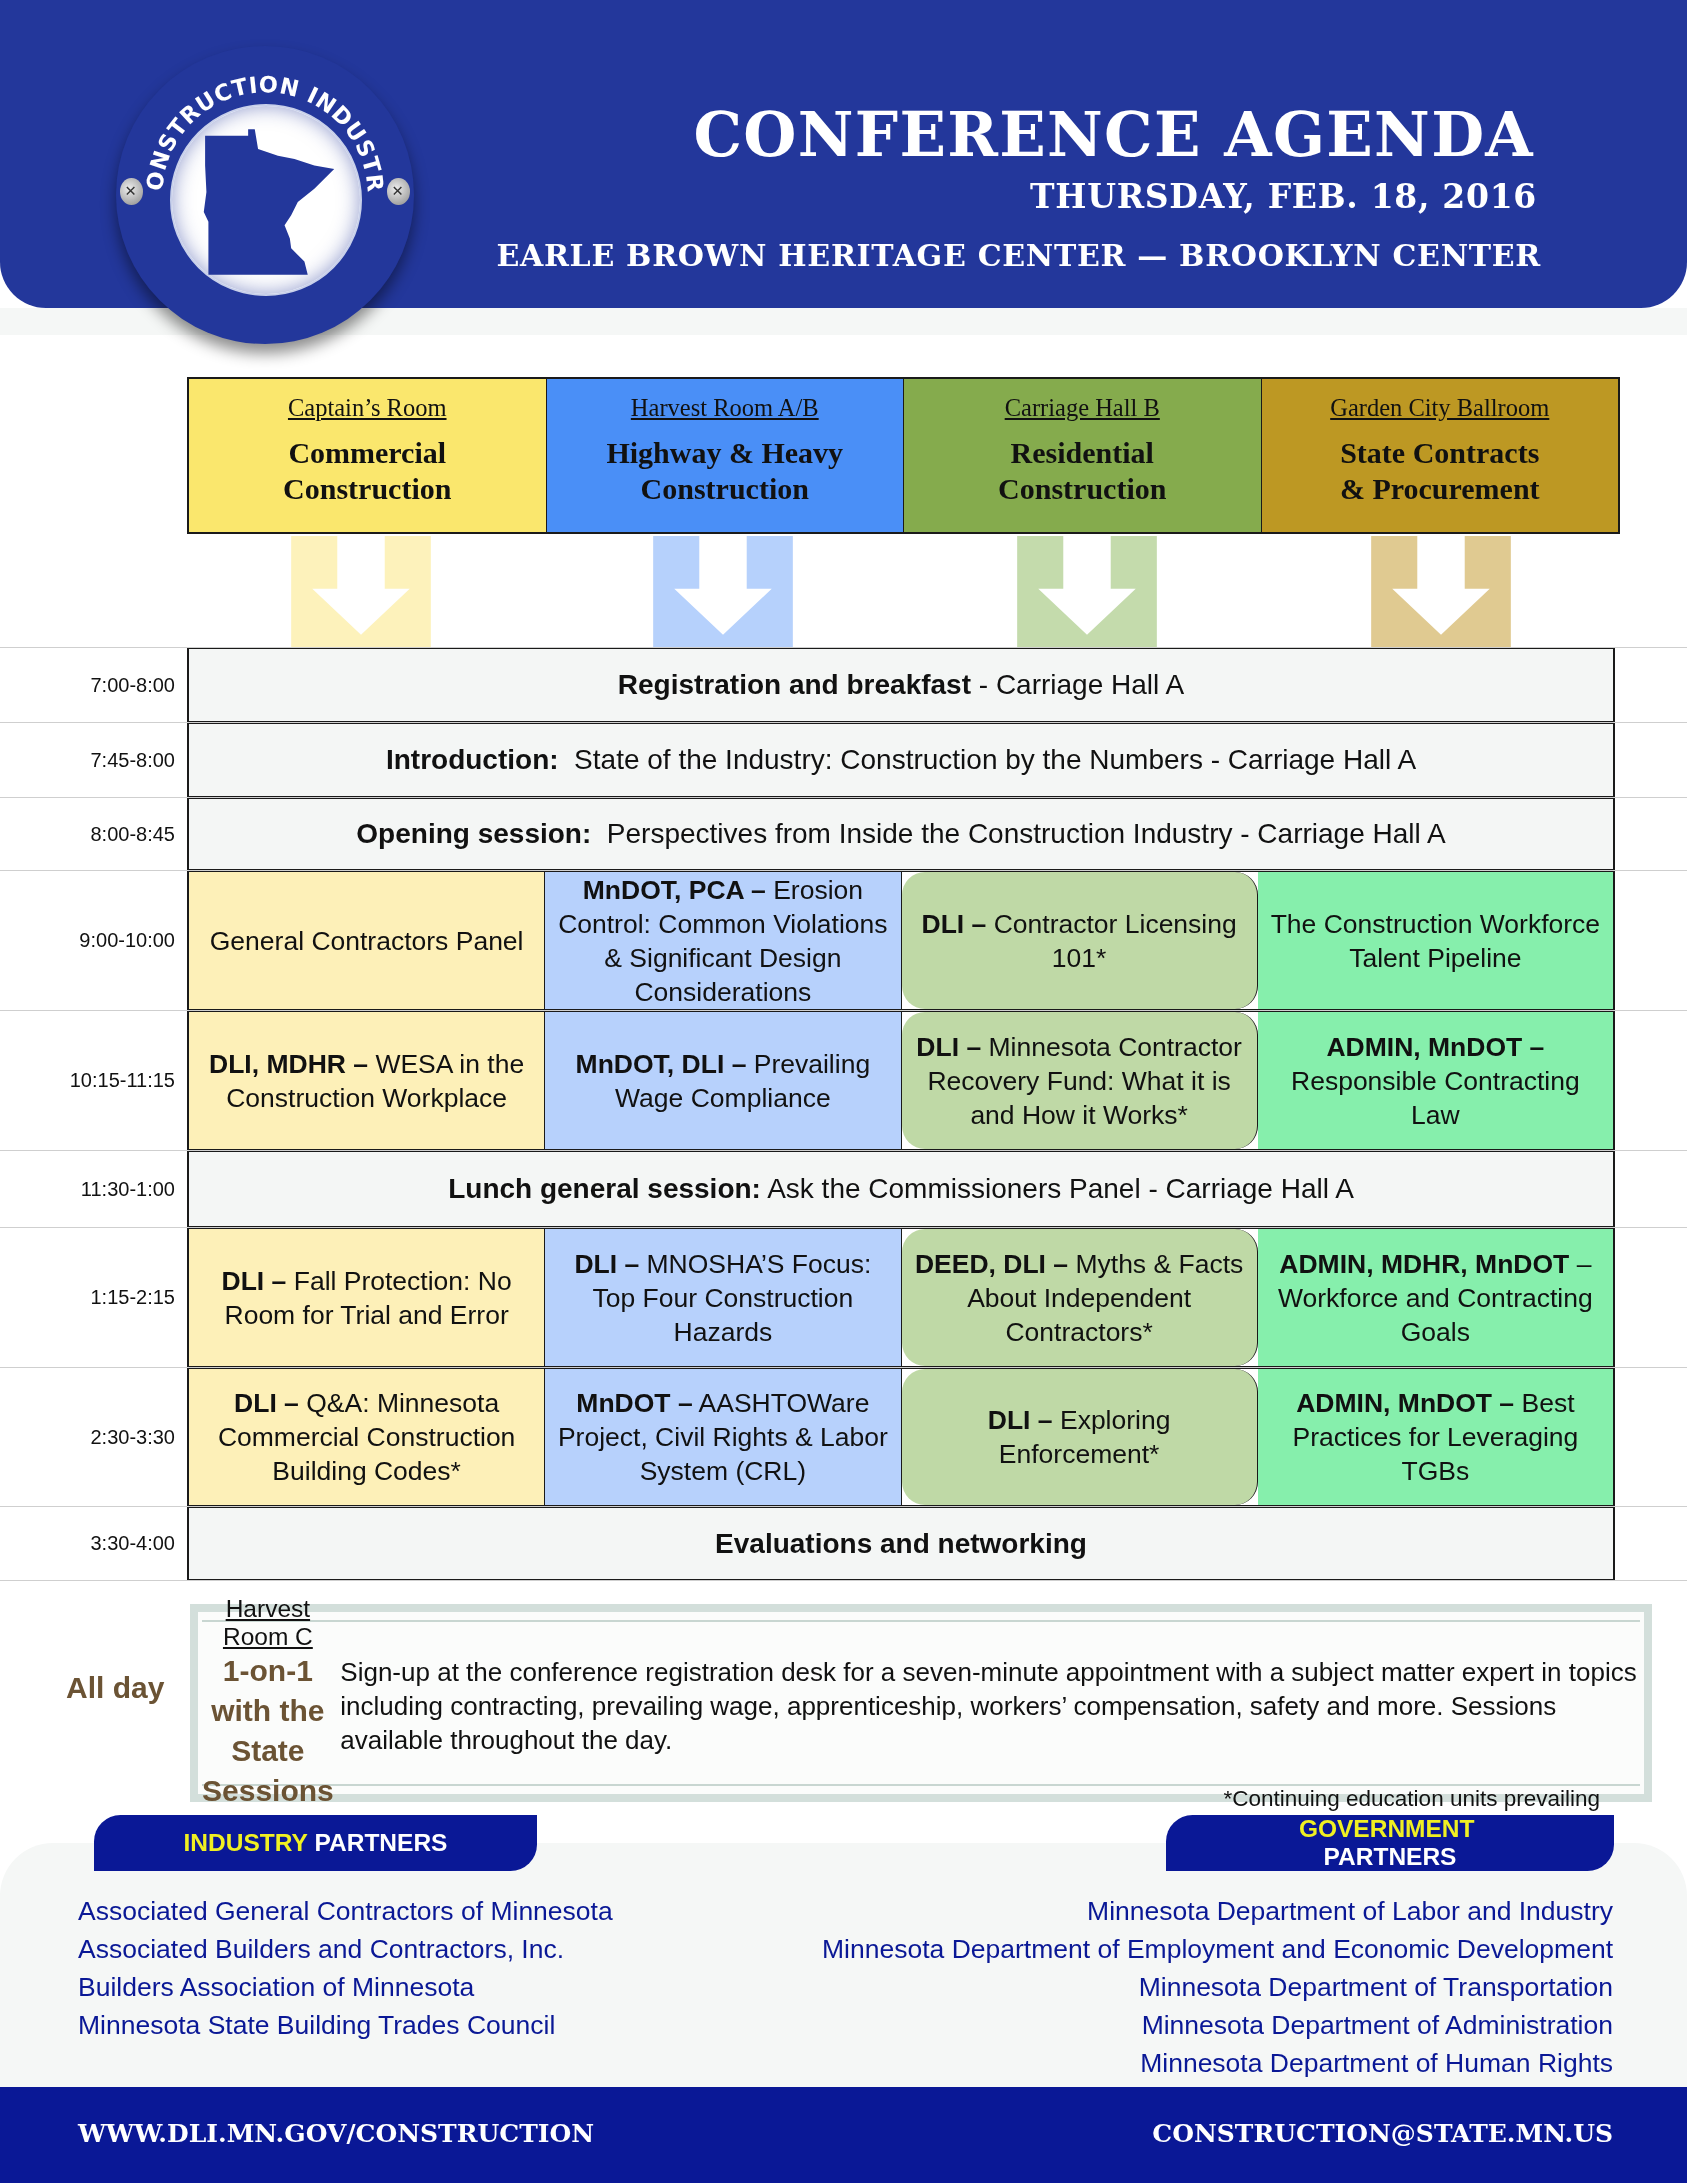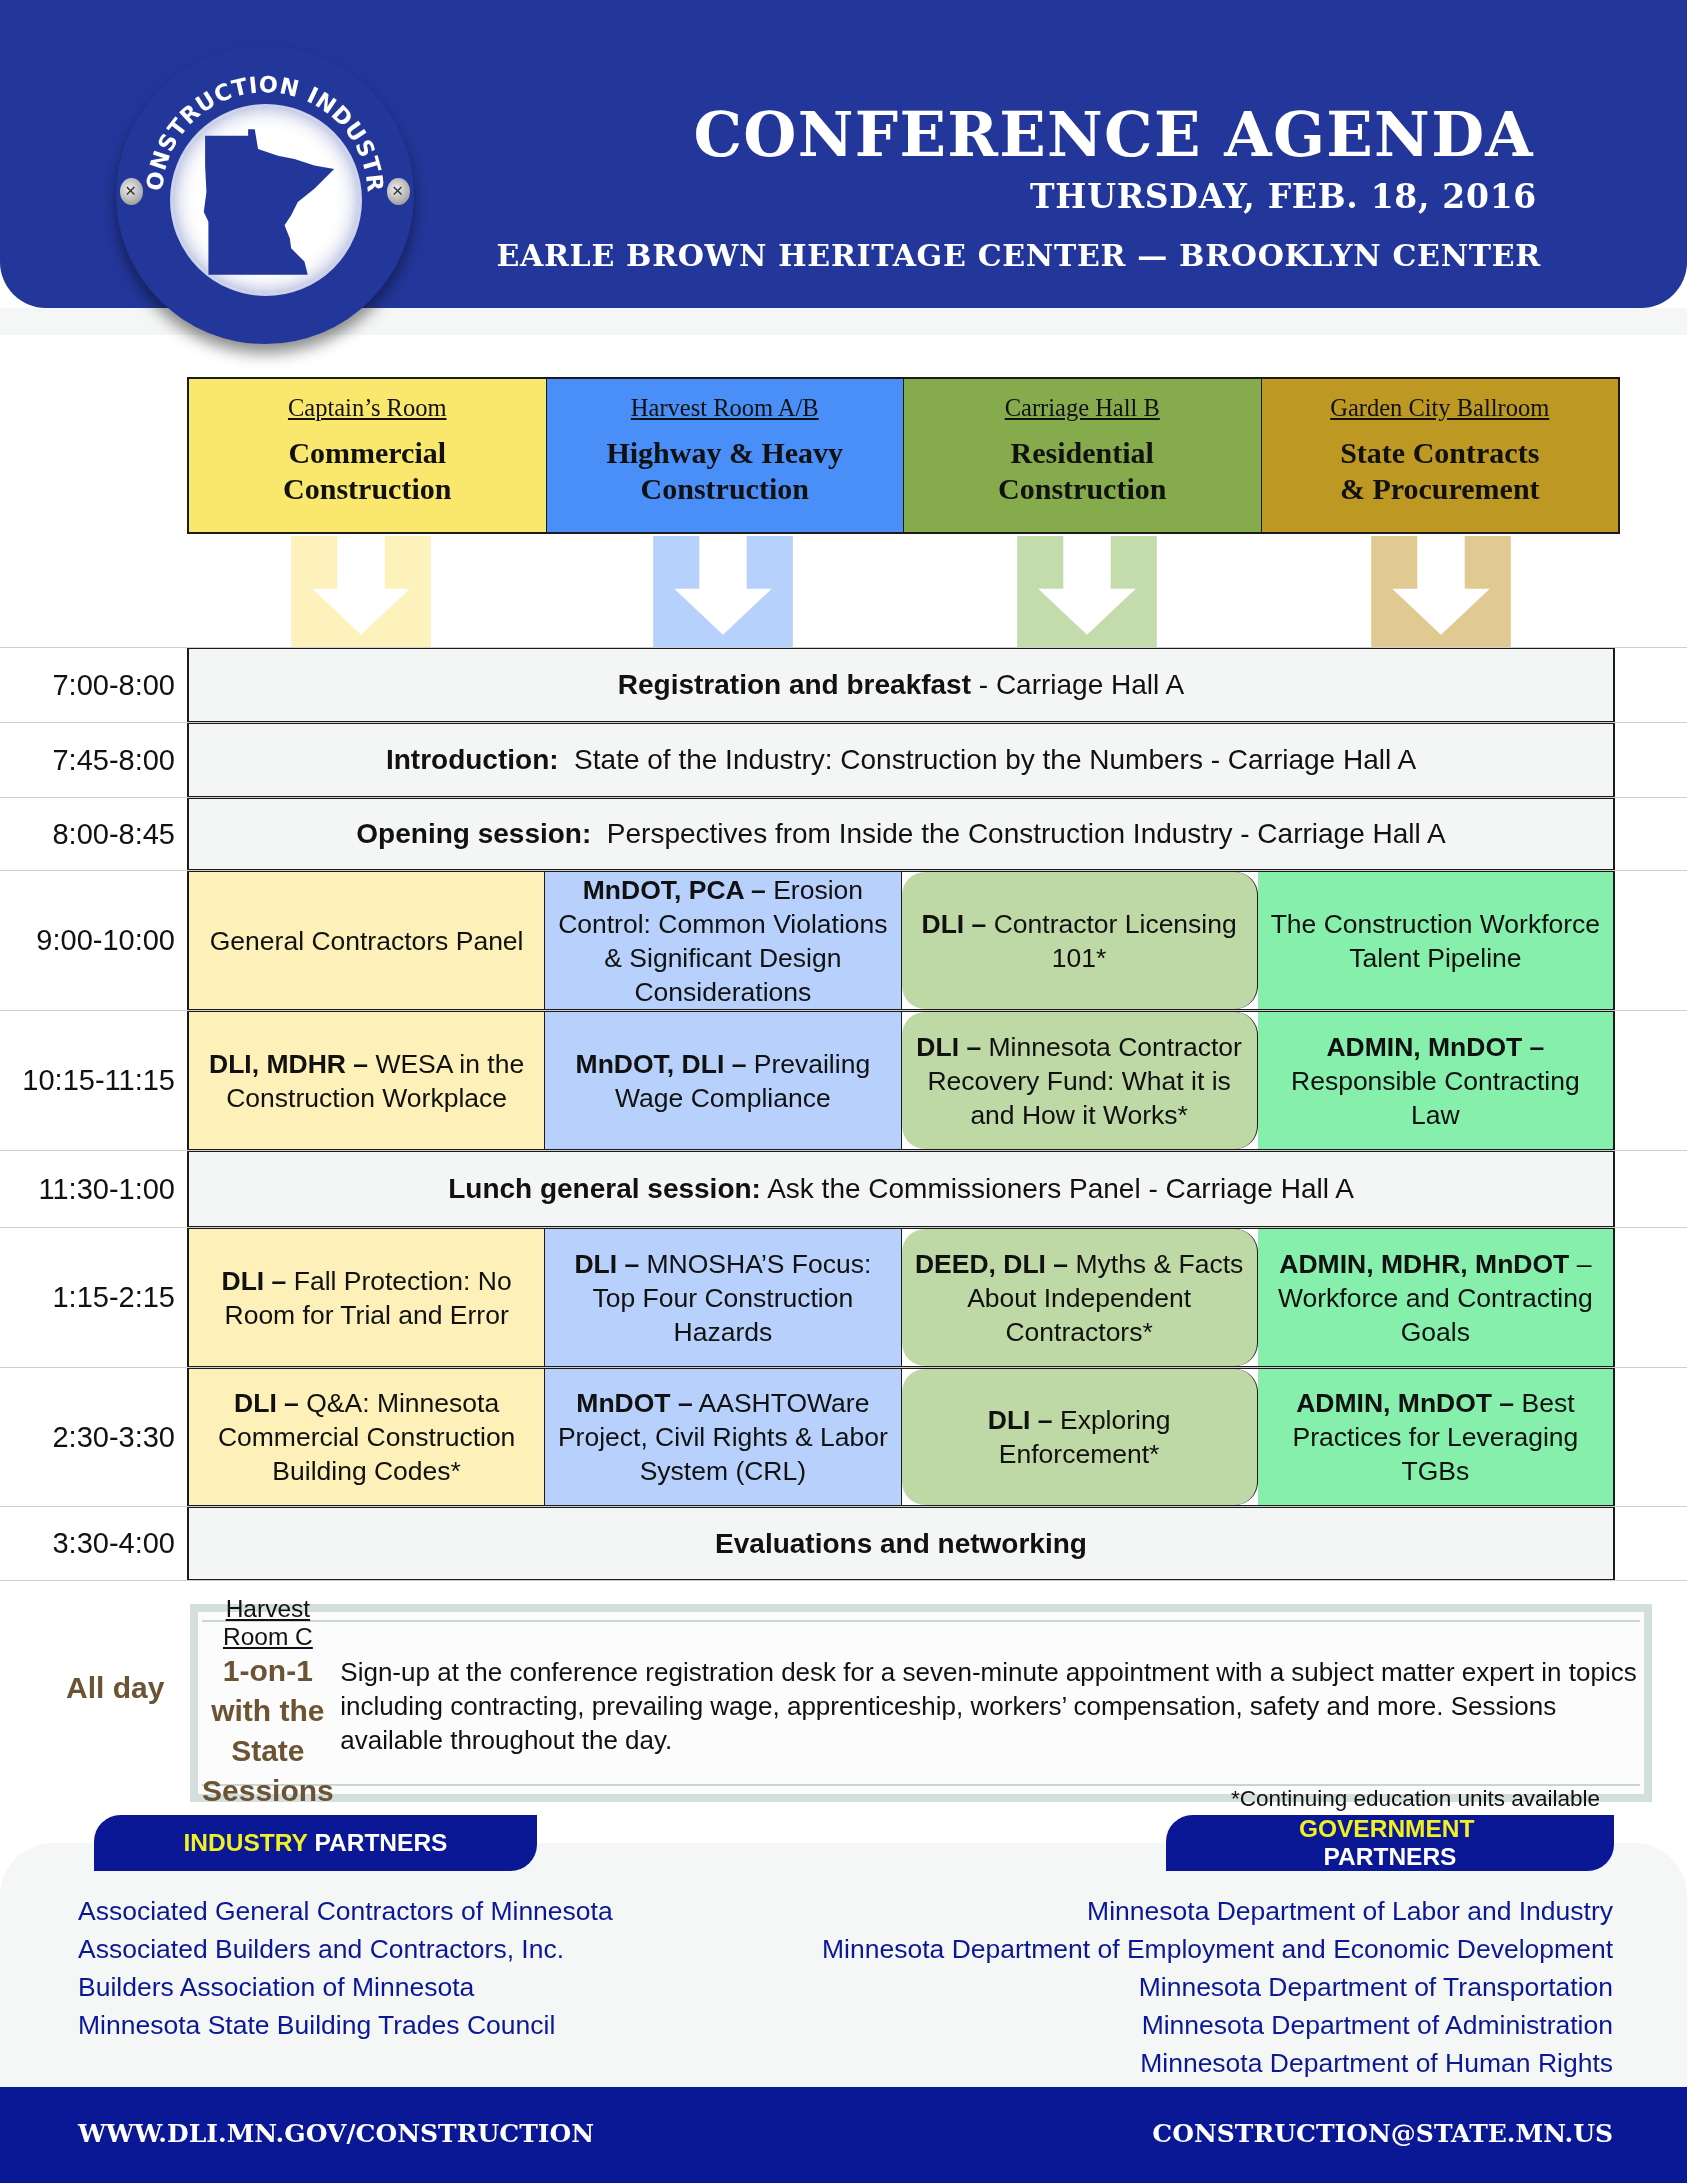--- a/index.html
+++ b/index.html
@@ -26,21 +26,21 @@
   .track:last-child { border-right: none; }
   .track .room { font-size: 24.5px; text-decoration: underline; }
   .track .name { font-size: 30px; font-weight: bold; line-height: 36px; margin-top: 13.2px; }
 
   .arrow-col { position: absolute; top: 536px; width: 140px; height: 112px; }
   .arrow-col svg { position: absolute; left: 0; top: 0; }
 
   
   .agenda { position: absolute; left: 0; top: 647px; width: 1687px; }
   .row { position: relative; display: flex; border-top: 1.3px solid #cfcfcf; }
-  .time { width: 187px; text-align: right; padding-right: 12px; font-size: 29px; display: flex; align-items: center; justify-content: flex-end; }
+  .time { width: 187px; text-align: right; padding-right: 12px; font-size: 20px; display: flex; align-items: center; justify-content: flex-end; }
   .cells { width: 1428px; display: flex; border: 2px solid #1a1a1a; border-top-width: 1.3px; border-bottom-width: 1.3px; }
   .cell { flex: 1; display: flex; align-items: center; justify-content: center; text-align: center; font-size: 26.5px; line-height: 34px; border-right: 1.3px solid #1a1a1a; padding: 0 5.3px; }
   .cell:last-child { border-right: none; }
   .cell.full { background: #f4f6f5; font-size: 28px; }
   .c1 { background: #fdf0b8; }
   .c2 { background: #b7d1fc; }
   .c3 { background: #bfd9a6; border-radius: 23px; }
   .c4 { background: #86efac; justify-content: center; }
   b { font-weight: bold; }
 
@@ -262,21 +262,21 @@
   <div class="allday-inner">
     <div class="allday-content">
       <div class="allday-left">
         <div class="allday-room">Harvest Room C</div>
         <div class="allday-title"><span>1-on-1 with the</span><br><span>State Sessions</span></div>
       </div>
       <div class="allday-desc">Sign-up at the conference registration desk for a seven-minute appointment with a subject matter expert in topics including contracting, prevailing wage, apprenticeship, workers’ compensation, safety and more. Sessions available throughout the day.</div>
     </div>
   </div>
 </div>
-<div class="ceu">*Continuing education units available</div>
+<div class="ceu">*Continuing education units prevailing</div>
 
 <div class="partners-bg"></div>
 <div class="ptab left">
     <span class="hl">INDUSTRY</span>
     <span>PARTNERS</span>
   </div>
 <div class="ptab right">
     <span class="hl">GOVERNMENT</span>
     <span>PARTNERS</span>
   </div>

